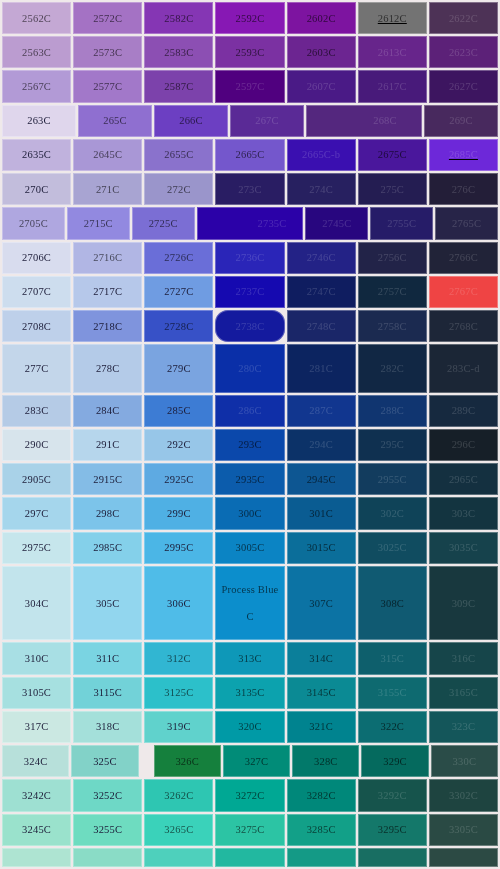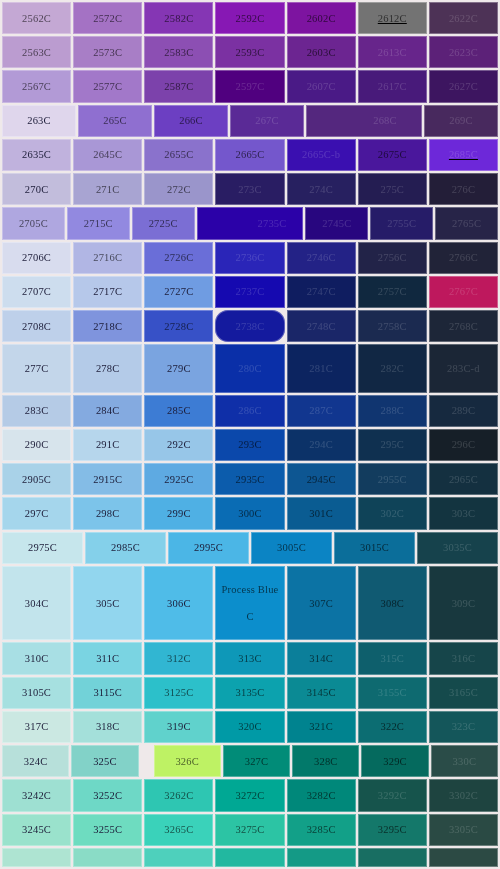--- a/index.html
+++ b/index.html
@@ -254,21 +254,21 @@
         </div>
         <div class="cell vdark" style="background: rgb(21, 9, 176);">
           <span class="swatch-label">2737C</span>
         </div>
         <div class="cell vdark" style="background: rgb(15, 29, 96);">
           <span class="swatch-label">2747C</span>
         </div>
         <div class="cell vdark" style="background: rgb(16, 40, 63);">
           <span class="swatch-label">2757C</span>
         </div>
-        <div class="cell vdark" style="background: #be185d;">
+        <div class="cell vdark" style="background: #ef4444;">
           <span class="swatch-label">2767C</span>
         </div>
       </div>
       <div class="row">
         <div class="cell light" style="background: rgb(190, 208, 234);">
           <span class="swatch-label">2708C</span>
         </div>
         <div class="cell light" style="background: rgb(127, 148, 221);">
           <span class="swatch-label">2718C</span>
         </div>
@@ -411,20 +411,23 @@
           <span class="swatch-label">2985C</span>
         </div>
         <div class="cell light" style="background: rgb(75, 182, 230);">
           <span class="swatch-label">2995C</span>
         </div>
         <div class="cell dark" style="background: rgb(11, 132, 196);">
           <span class="swatch-label">3005C</span>
         </div>
         <div class="cell dark" style="background: rgb(11, 110, 154);">
           <span class="swatch-label">3015C</span>
+        </div>
+        <div class="cell vdark" style="background: rgb(16, 76, 96);">
+          <span class="swatch-label">3025C</span>
         </div>
         <div class="cell vdark" style="background: rgb(22, 66, 76);">
           <span class="swatch-label">3035C</span>
         </div>
       </div>
       <div class="row tall">
         <div class="cell light" style="background: rgb(194, 228, 236);">
           <span class="swatch-label">304C</span>
         </div>
         <div class="cell light" style="background: rgb(146, 214, 238);">
@@ -517,21 +520,21 @@
           <span class="swatch-label">323C</span>
         </div>
       </div>
       <div class="row">
         <div class="cell light" style="background: rgb(183, 224, 218);">
           <span class="swatch-label">324C</span>
         </div>
         <div class="cell light" style="background: rgb(130, 210, 200);">
           <span class="swatch-label">325C</span>
         </div>
-        <div class="cell dark" style="background: #bef264; margin-left: 13px;">
+        <div class="cell dark" style="background: #15803d; margin-left: 13px;">
           <span class="swatch-label">326C</span>
         </div>
         <div class="cell dark" style="background: rgb(1, 140, 120);">
           <span class="swatch-label">327C</span>
         </div>
         <div class="cell dark" style="background: rgb(2, 121, 106);">
           <span class="swatch-label">328C</span>
         </div>
         <div class="cell dark" style="background: rgb(5, 106, 94);">
           <span class="swatch-label">329C</span>

